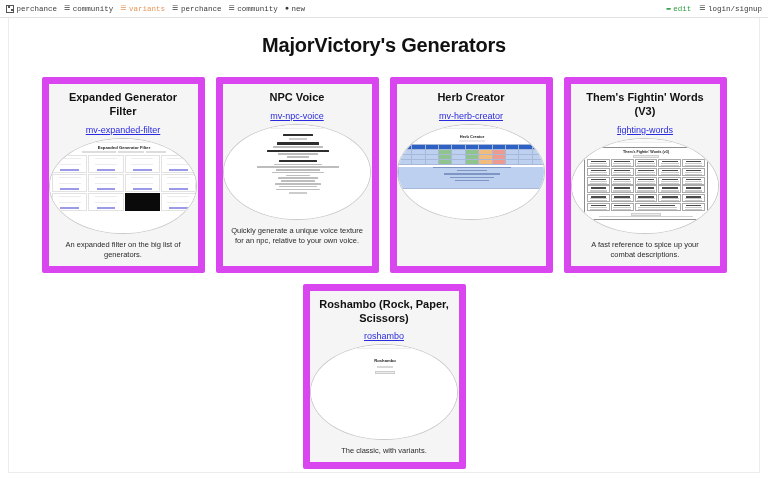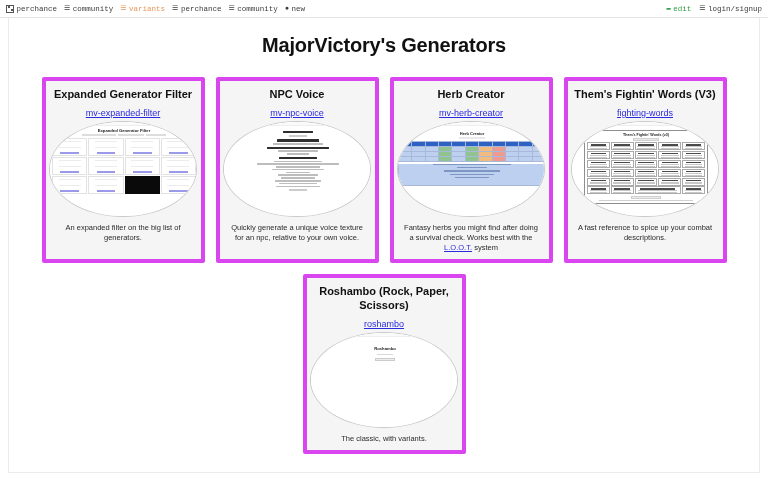--- a/index.html
+++ b/index.html
@@ -67,21 +67,21 @@
   #card-grid {
     display: flex;
     flex-wrap: wrap;
     justify-content: center;
     gap: 11px;
     padding: 0 24px;
   }
   .gen-card {
     width: 163px;
     background: #f5f5f5;
-    border: 4px solid #d946ef;
+    border: 7px solid #d946ef;
     border-radius: 2px;
     padding: 7px 6px 6px 6px;
     display: flex;
     flex-direction: column;
     align-items: center;
   }
   .card-title {
     font-size: 11px;
     font-weight: bold;
     color: #111;
@@ -437,21 +437,20 @@
             </table>
           <div class="herb-foot">
             <div class="fl" style="width:78px"></div>
             <div class="fl" style="width:30px"></div>
             <div class="fl" style="width:56px"></div>
             <div class="fl" style="width:44px"></div>
             <div class="fl" style="width:34px"></div>
           </div>
         </div>
       </div>
-      <div class="card-desc"><span>Fantasy herbs you might find after doing a survival check. Works best with the </span><a>L.O.O.T.</a><span> system</span></div>
     </div>
 
     <div class="gen-card">
       <div class="card-title">Them's Fightin' Words (V3)</div>
       <a class="card-link">fighting-words</a>
       <div class="thumb-wrap">
         <div class="thumb-inner">
           <div class="tn-topbar">
             <i style="width:8px"></i>
               <i style="width:8px"></i>

